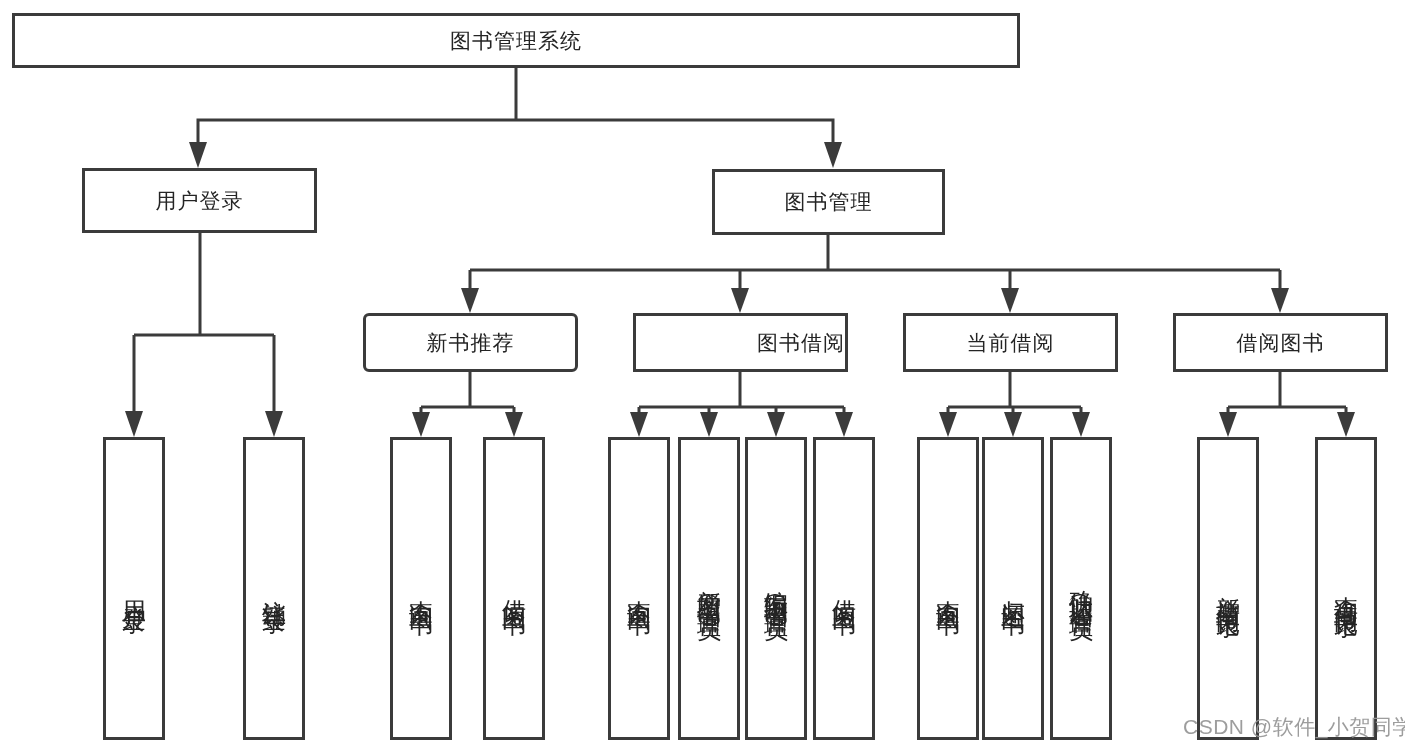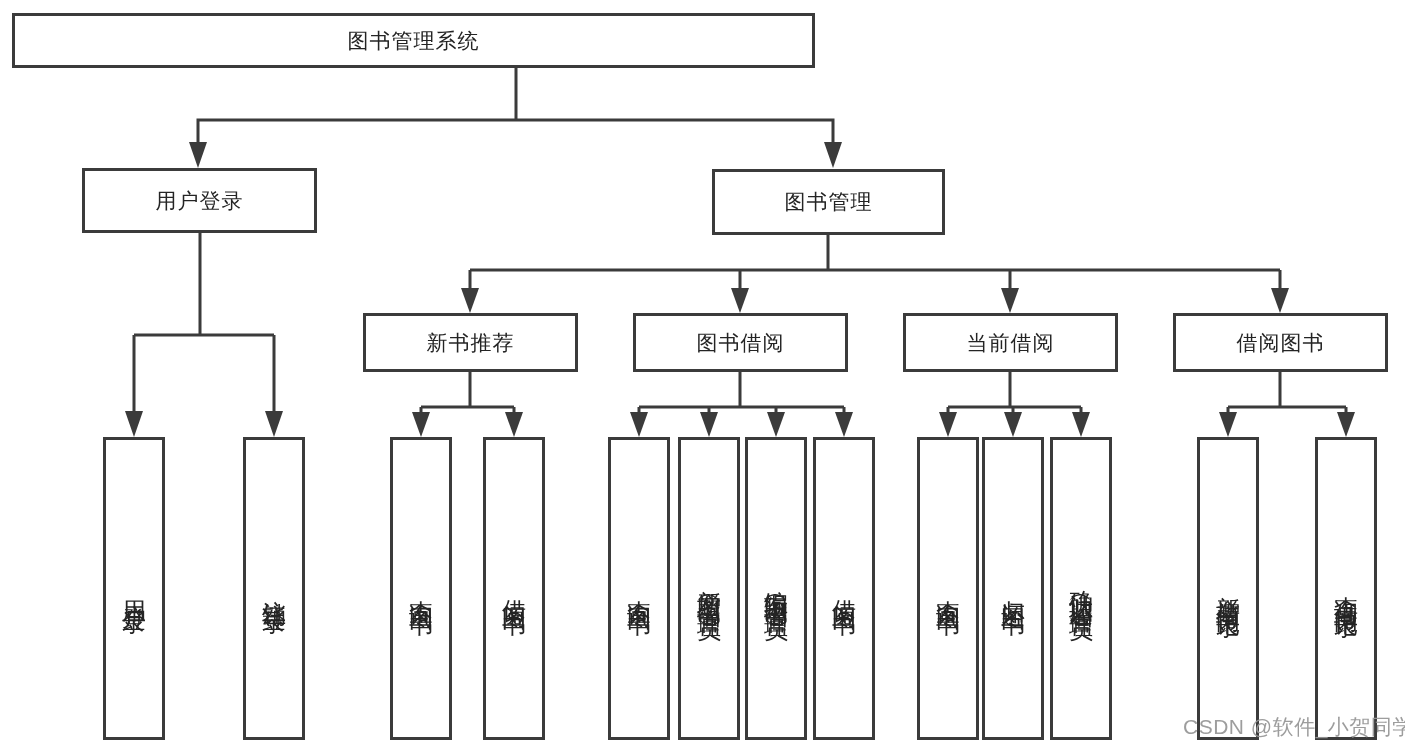--- a/index.html
+++ b/index.html
@@ -13,28 +13,28 @@
   .node{
     position:absolute;box-sizing:border-box;border:3px solid #3b3b3b;background:#ffffff;
     display:flex;align-items:center;justify-content:center;z-index:2;
   }
   .hlabel{font-size:21px;letter-spacing:1px;color:#242424;}
   .vnode span{
     writing-mode:vertical-rl;text-orientation:mixed;
     font-size:24px;line-height:1;letter-spacing:4px;color:#242424;
   }
   
-  .n-root{left:12px;top:13px;width:803px;height:55px;text-align:right;}
+  .n-root{left:12px;top:13px;width:1008px;height:55px;text-align:right;}
   
   .n-userlogin{left:82px;top:168px;width:235px;height:65px;}
   .n-bookmgmt{left:712px;top:169px;width:233px;height:66px;}
   
   .lvl3{top:313px;height:59px;width:215px;}
-  .n-newbook{left:363px;}
-  .n-borrowmod{left:633px;}
+  .n-newbook{left:363px;border-radius:6px;}
+  .n-borrowmod{left:633px;justify-content:flex-end;}
   .n-current{left:903px;}
   .n-records{left:1173px;}
   
   .leaf{top:437px;width:62px;height:303px;}
   .lf-1a{left:103px;} .lf-1b{left:243px;}
   .lf-2a{left:390px;} .lf-2b{left:483px;}
   .lf-3a{left:608px;} .lf-3b{left:678px;} .lf-3c{left:745px;} .lf-3d{left:813px;}
   .lf-4a{left:917px;} .lf-4b{left:982px;} .lf-4c{left:1050px;}
   .lf-5a{left:1197px;} .lf-5b{left:1315px;}
   .watermark{

